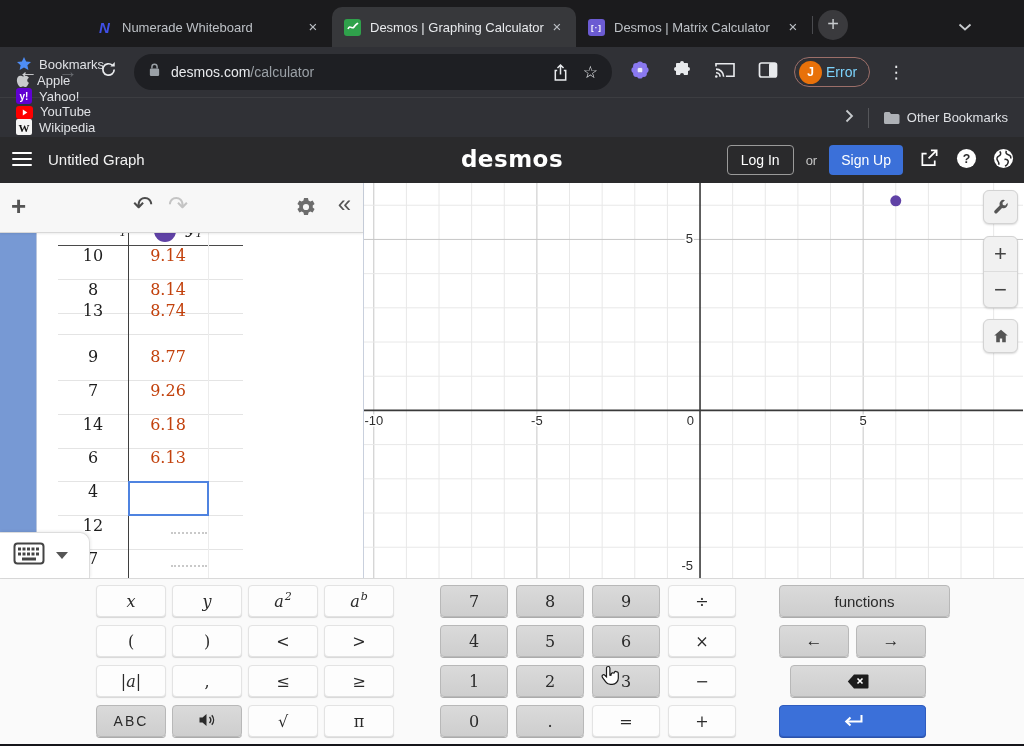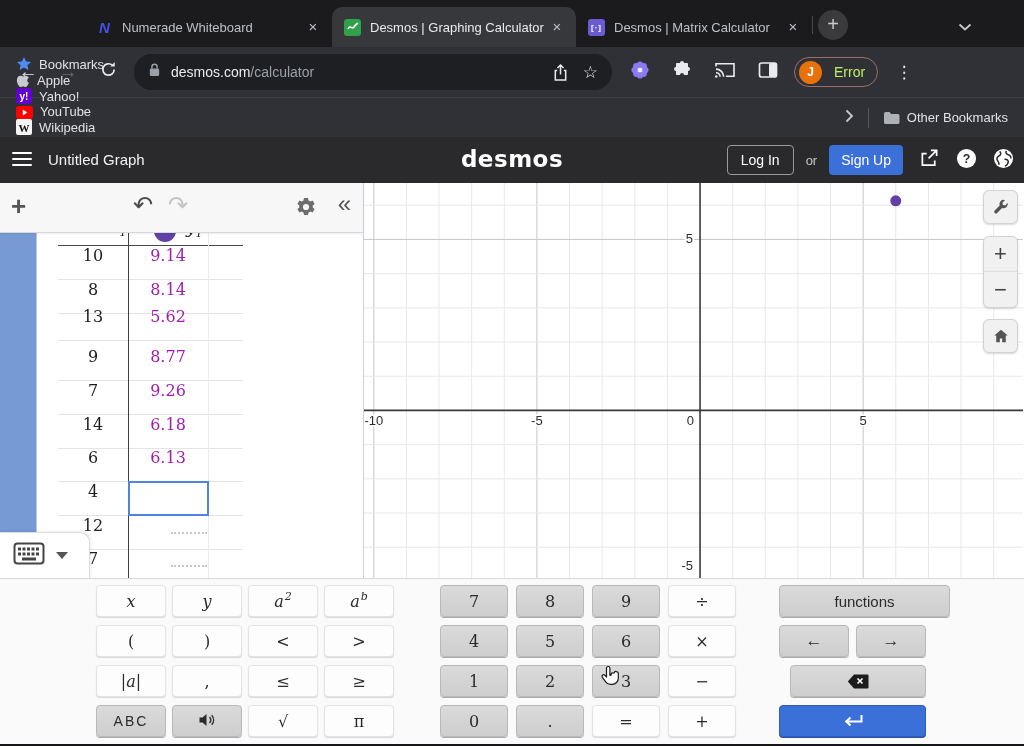--- a/index.html
+++ b/index.html
@@ -25,21 +25,21 @@
   .toolbar { position:absolute; top:47px; left:0; width:1024px; height:50px; background:#303136; display:flex; align-items:center; }
   .navbtn { width:24px; text-align:center; font-size:19px; color:#e8eaed; margin-left:16px; }
   .navbtn.disabled { color:#6a6d72; }
   .omnibox { margin-left:14px; width:478px; height:36px; border-radius:18px; background:#1e1f23; display:flex; align-items:center; padding:0 14px; }
   .omnitext { font-size:14px; color:#e8eaed; margin-left:10px; flex:1; }
   .omnitext .path { color:#9aa0a6; }
   .omniicon { margin-left:14px; display:flex; }
   .exticons { display:flex; align-items:center; gap:22px; margin-left:18px; }
   .profile { margin-left:16px; height:30px; border:1.5px solid #9c6f69; border-radius:16px; display:flex; align-items:center; padding:0 12px 0 4px; }
   .avatar { width:23px; height:23px; border-radius:50%; background:#e8710a; color:#fff; font-size:12px; font-weight:bold; display:flex; align-items:center; justify-content:center; }
-  .profile .plabel { color:#bef264; font-size:14px; margin-left:12px; }
+  .profile .plabel { color:#7dd3fc; font-size:14px; margin-left:4px; }
   .menudots { color:#e8eaed; font-size:17px; margin-left:16px; letter-spacing:0; width:20px; text-align:center; }
 
   
   .bookbar { position:absolute; top:97px; left:0; width:1024px; height:40px; background:#303136; border-top:1px solid #3c3d41; display:flex; align-items:center; padding:0 16px; color:#dfe1e5; font-size:13px; }
   .bm { display:flex; align-items:flex-end; margin-right:26px; }
   .bm .bicon { margin-right:7px; display:flex; }
   .bmchev { margin-left:auto; color:#c7cacd; }
   .bmsep { width:1px; height:20px; background:#55565a; margin:0 14px; }
 
   
@@ -65,21 +65,21 @@
   .gutter { position:absolute; left:0; top:50px; bottom:0; width:37px; background:#7799d4; border-right:1px solid #b9c6de; }
   .tablewrap { position:absolute; left:37px; top:50px; right:0; bottom:0; overflow:hidden; background:#fff; }
   .vline-dark { position:absolute; left:91px; top:0; bottom:0; width:1px; background:#3f3f3f; }
   .vline-light { position:absolute; left:171px; top:0; bottom:0; width:1px; background:#ececec; }
   .thead { position:absolute; left:21px; top:0; width:185px; height:13px; overflow:hidden; border-bottom:1px solid #4a4a4a; }
   .thead .hx { position:absolute; left:52px; top:-17px; font:italic 17px "DejaVu Serif",serif; color:#222; }
   .thead .hdot { position:absolute; left:96px; top:-13px; width:22px; height:22px; border-radius:50%; }
   .thead .hy { position:absolute; left:128px; top:-16px; font:italic 17px "DejaVu Serif",serif; color:#222; }
   .trow { position:absolute; left:21px; width:185px; height:34px; border-bottom:1px solid #e4e4e4; }
   .trow .xv { position:absolute; left:0; top:0; width:70px; height:34px; text-align:center; line-height:33px; font:16px "DejaVu Serif",serif; color:#1d1d1d; }
-  .trow .yv { position:absolute; left:70px; top:0; width:80px; height:34px; text-align:center; line-height:33px; font:16px "DejaVu Serif",serif; color:#a21caf; }
+  .trow .yv { position:absolute; left:70px; top:0; width:80px; height:34px; text-align:center; line-height:33px; font:16px "DejaVu Serif",serif; color:#c2410c; }
   .trow .dash { position:absolute; left:113px; top:16px; width:36px; border-top:2px dotted #c9c9c9; }
   .cellfocus { position:absolute; left:91px; width:81px; height:35px; border:2px solid #4f83e0; background:#fff; z-index:2; }
   .kbpanel { position:absolute; left:0; bottom:0; width:90px; height:46px; background:#fff; border:1px solid #ddd; border-left:none; border-bottom:none; border-top-right-radius:10px; box-shadow:1px -1px 3px rgba(0,0,0,.07); display:flex; align-items:center; padding-left:13px; gap:11px; z-index:4; }
   .kb-caret { width:0; height:0; border-left:6px solid transparent; border-right:6px solid transparent; border-top:7px solid #555; }
 
   .graph { position:relative; flex:1; background:#fff; }
   .graph svg.plot { position:absolute; left:0; top:0; }
   .gtools { position:absolute; right:6px; top:7px; width:35px; z-index:2; }
   .gbtn { width:35px; background:#f1f1f1; border:1px solid #d3d3d3; border-radius:6px; box-shadow:0 1px 2px rgba(0,0,0,.15); display:flex; align-items:center; justify-content:center; color:#555; }
   .gbtn.single { height:34px; }
@@ -345,23 +345,23 @@
         </div>
         <div id="trows">
             <div class="trow" style="top: 13px;">
               <span class="xv">10</span>
               <span class="yv">9.14</span>
             </div>
             <div class="trow" style="top: 46.7px;">
               <span class="xv">8</span>
               <span class="yv">8.14</span>
             </div>
-            <div class="trow" style="top: 74px;">
+            <div class="trow" style="top: 68px;">
               <span class="xv">13</span>
-              <span class="yv">5.62</span>
+              <span class="yv">8.74</span>
             </div>
             <div class="trow" style="top: 114.1px;">
               <span class="xv">9</span>
               <span class="yv">8.77</span>
             </div>
             <div class="trow" style="top: 147.8px;">
               <span class="xv">7</span>
               <span class="yv">9.26</span>
             </div>
             <div class="trow" style="top: 181.5px;">

